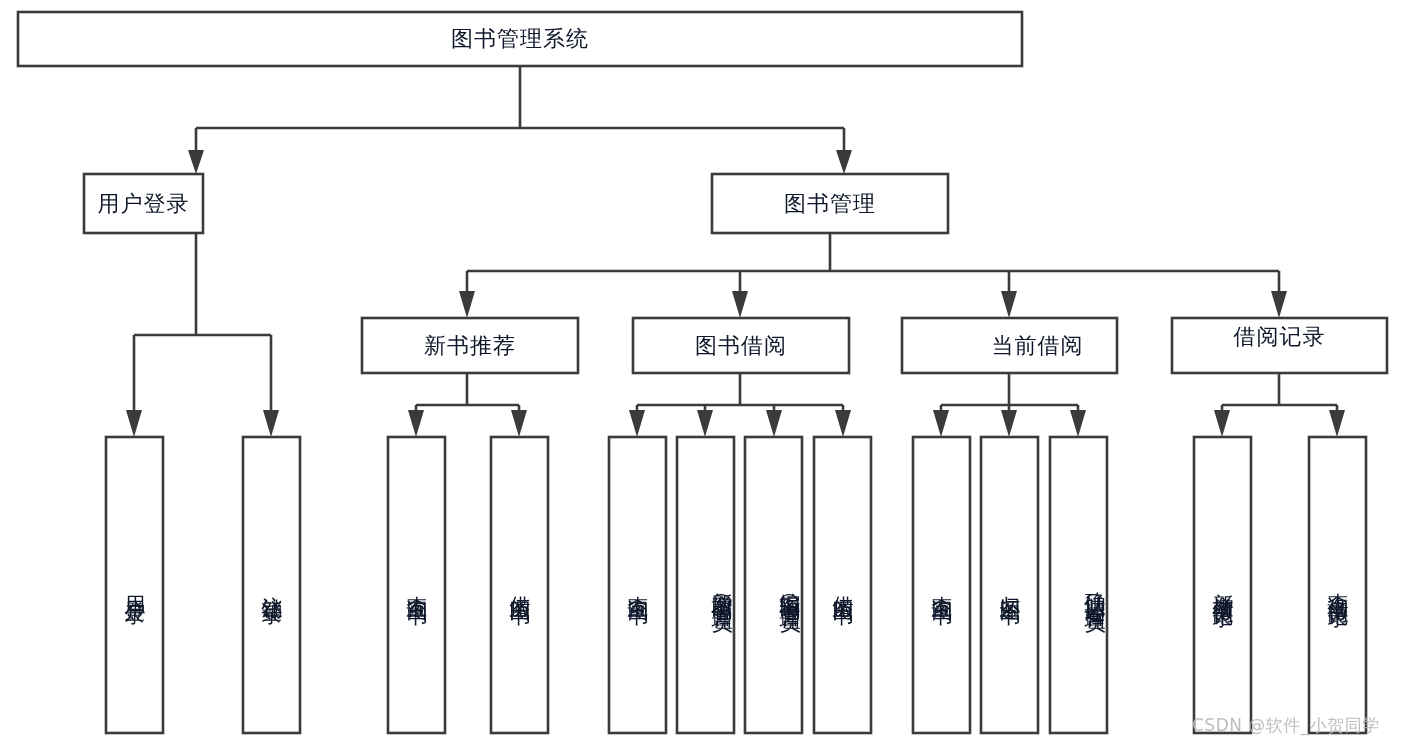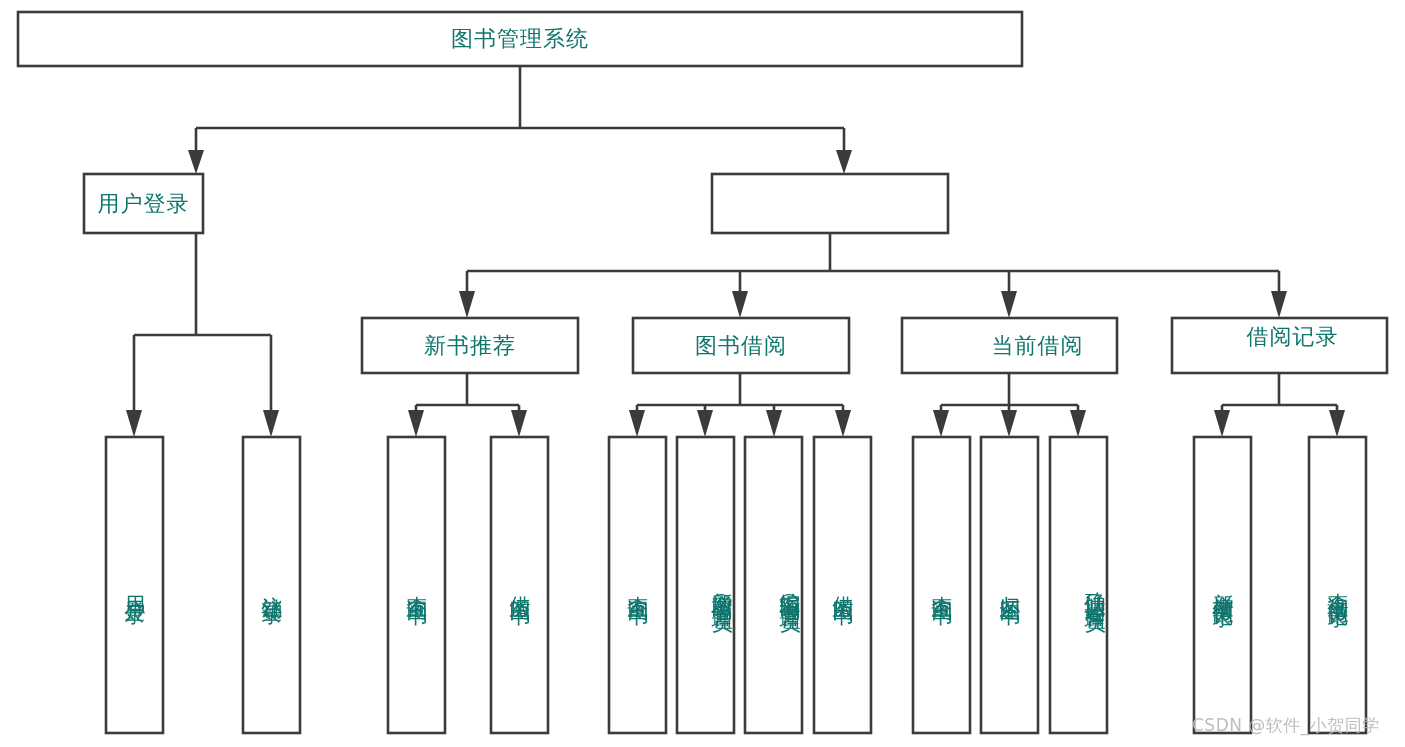--- a/index.html
+++ b/index.html
@@ -37,21 +37,21 @@
   }
   .arrow-head {
     fill: #3b3b3b;
     stroke: none;
   }
   .node-label {
     position: absolute;
     display: flex;
     align-items: center;
     justify-content: center;
-    color: #0f766e;
+    color: #0f172a;
     font-size: 22px;
     letter-spacing: 1px;
     line-height: 1.18;
     text-align: center;
     pointer-events: none;
     white-space: nowrap;
   }
   .node-label.vertical {
     writing-mode: vertical-rl;
     text-orientation: upright;
@@ -173,25 +173,26 @@
     <rect class="node-box" x="981" y="437" width="57" height="296"></rect>
     <rect class="node-box" x="1050" y="437" width="57" height="296"></rect>
 
     <rect class="node-box" x="1194" y="437" width="57" height="296"></rect>
     <rect class="node-box" x="1309" y="437" width="57" height="296"></rect>
   </svg>
 
   <div class="node-label" style="left:18px; top:12px; width:1004px; height:54px;">图书管理系统</div>
 
   <div class="node-label" style="left:84px; top:174px; width:119px; height:59px;">用户登录</div>
+  <div class="node-label" style="left:712px; top:174px; width:236px; height:59px;">图书管理</div>
 
   <div class="node-label" style="left:362px; top:318px; width:216px; height:55px;border-radius:18px;">新书推荐</div>
   <div class="node-label" style="left:633px; top:318px; width:216px; height:55px;">图书借阅</div>
   <div class="node-label" style="left:902px; top:318px; width:215px; height:55px;padding-left:28px;">当前借阅</div>
-  <div class="node-label" style="left:1172px; top:318px; width:215px; height:37px;padding-left:13px;">借阅记录</div>
+  <div class="node-label" style="left:1172px; top:318px; width:215px; height:37px;">借阅记录</div>
 
   <div class="node-label vertical" style="left:106px; top:437px; width:57px; height:296px;">用户登录</div>
   <div class="node-label vertical" style="left:243px; top:437px; width:57px; height:296px;">注销登录</div>
 
   <div class="node-label vertical" style="left:388px; top:437px; width:57px; height:296px;">查询图书</div>
   <div class="node-label vertical" style="left:491px; top:437px; width:57px; height:296px;">借阅图书</div>
 
   <div class="node-label vertical" style="left:609px; top:437px; width:57px; height:296px;">查询图书</div>
   <div class="node-label vertical" style="left:677px; top:437px; width:57px; height:296px; align-items:flex-start; padding-top:6px; box-sizing:border-box;">新增图书（管理员）</div>
   <div class="node-label vertical" style="left:745px; top:437px; width:57px; height:296px; align-items:flex-start; padding-top:6px; box-sizing:border-box;">编辑图书（管理员）</div>

